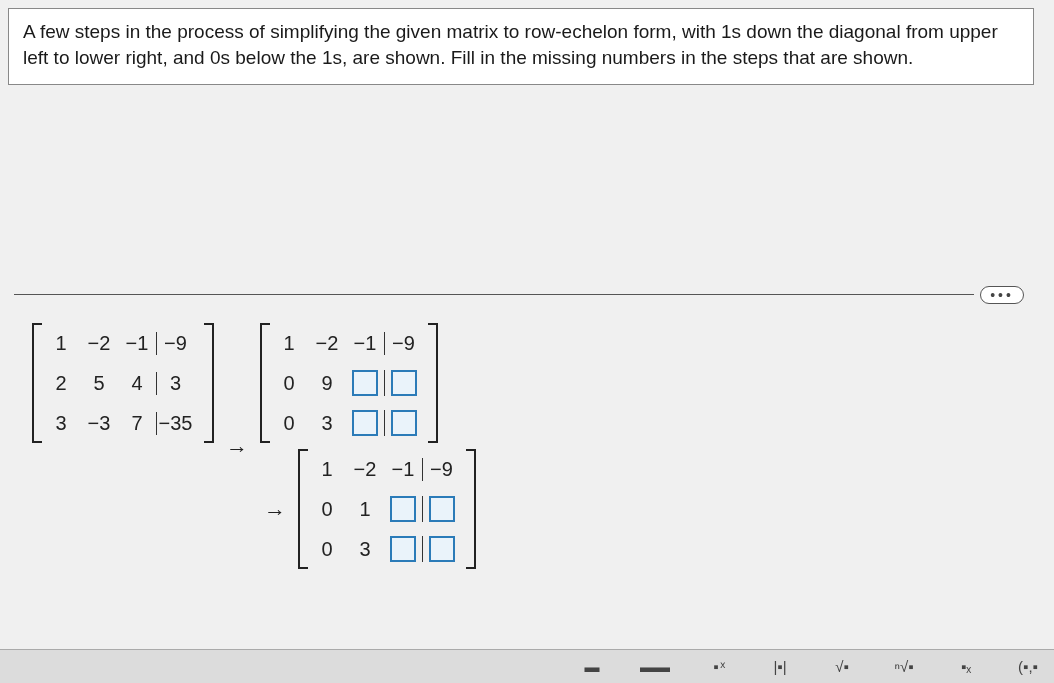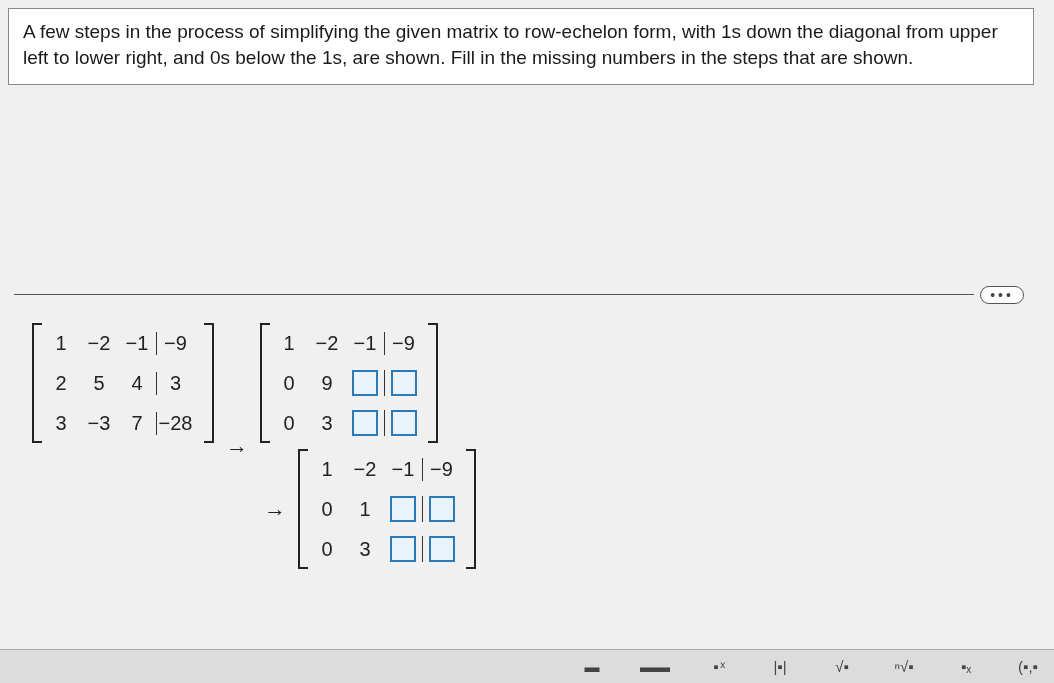--- a/index.html
+++ b/index.html
@@ -160,21 +160,21 @@
       <div class="cell">−2</div>
       <div class="cell">−1</div>
       <div class="cell aug">−9</div>
       <div class="cell">2</div>
       <div class="cell">5</div>
       <div class="cell">4</div>
       <div class="cell aug">3</div>
       <div class="cell">3</div>
       <div class="cell">−3</div>
       <div class="cell">7</div>
-      <div class="cell aug">−28</div>
+      <div class="cell aug">−35</div>
     </div>
     <div class="bracket right"></div>
   </div>
 
   <div class="arrow">→</div>
 
   <div class="stack">
 
     <div class="matrix">
       <div class="bracket left"></div>

